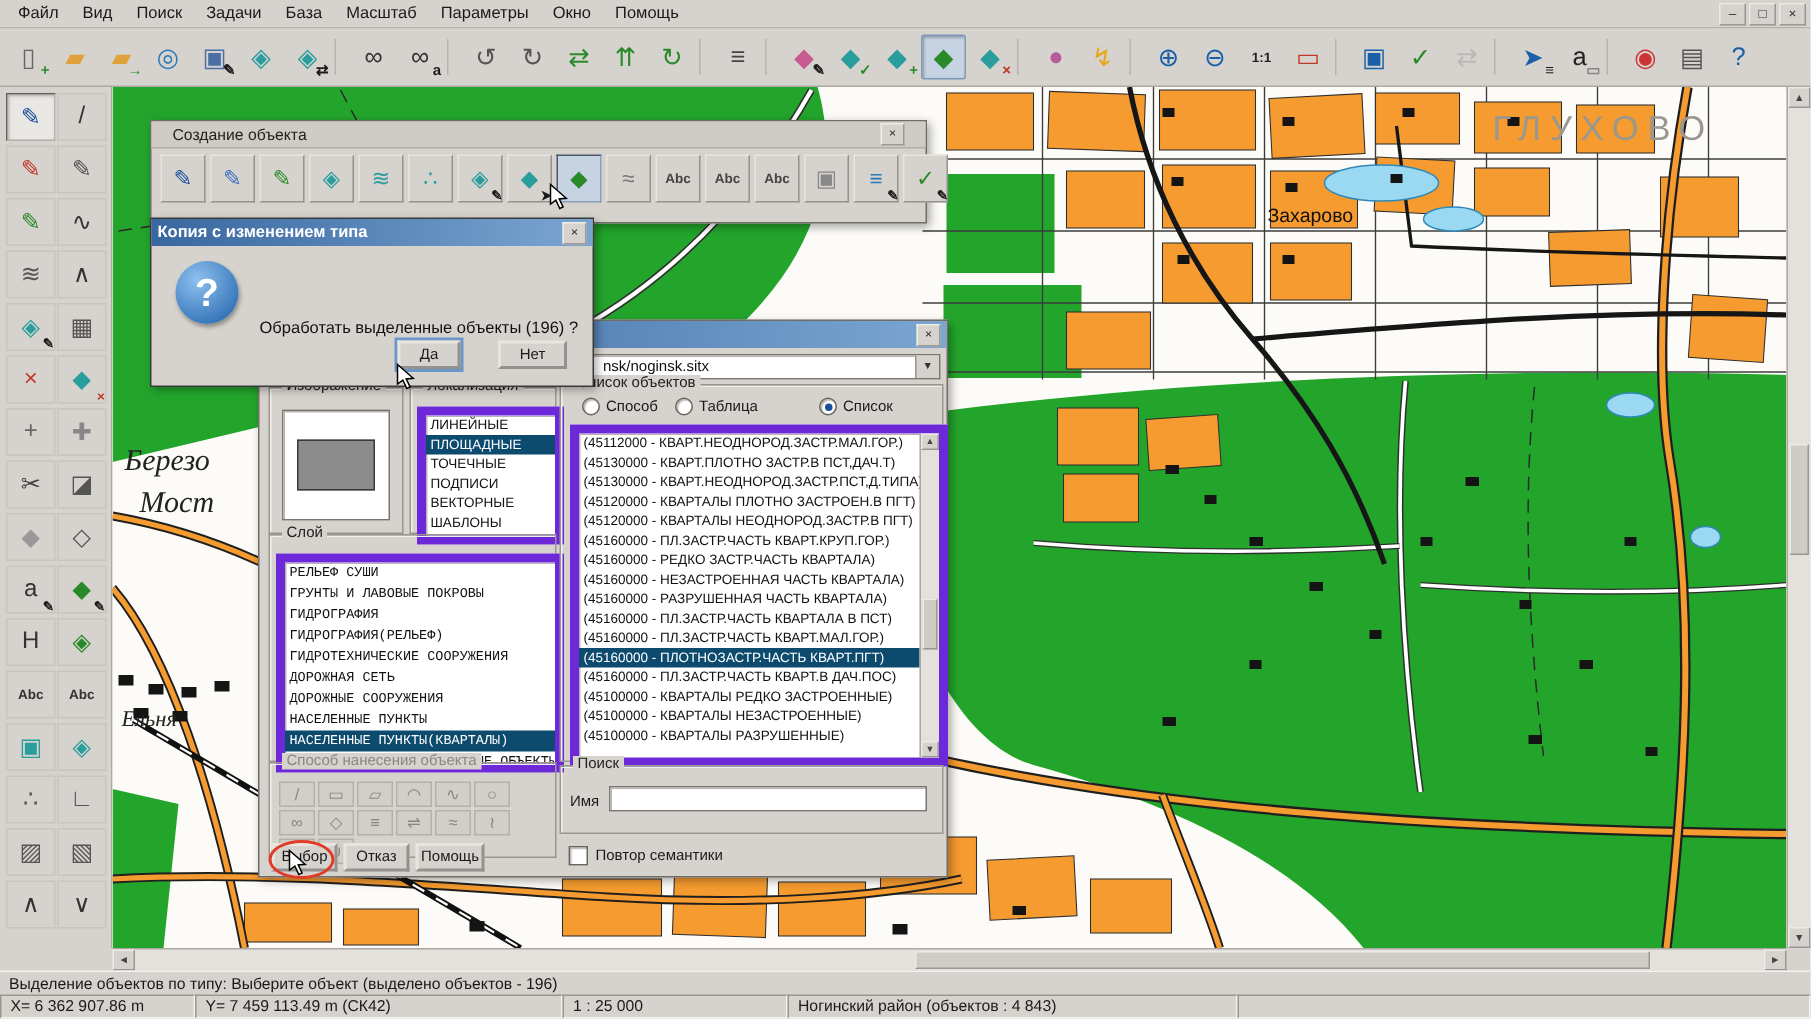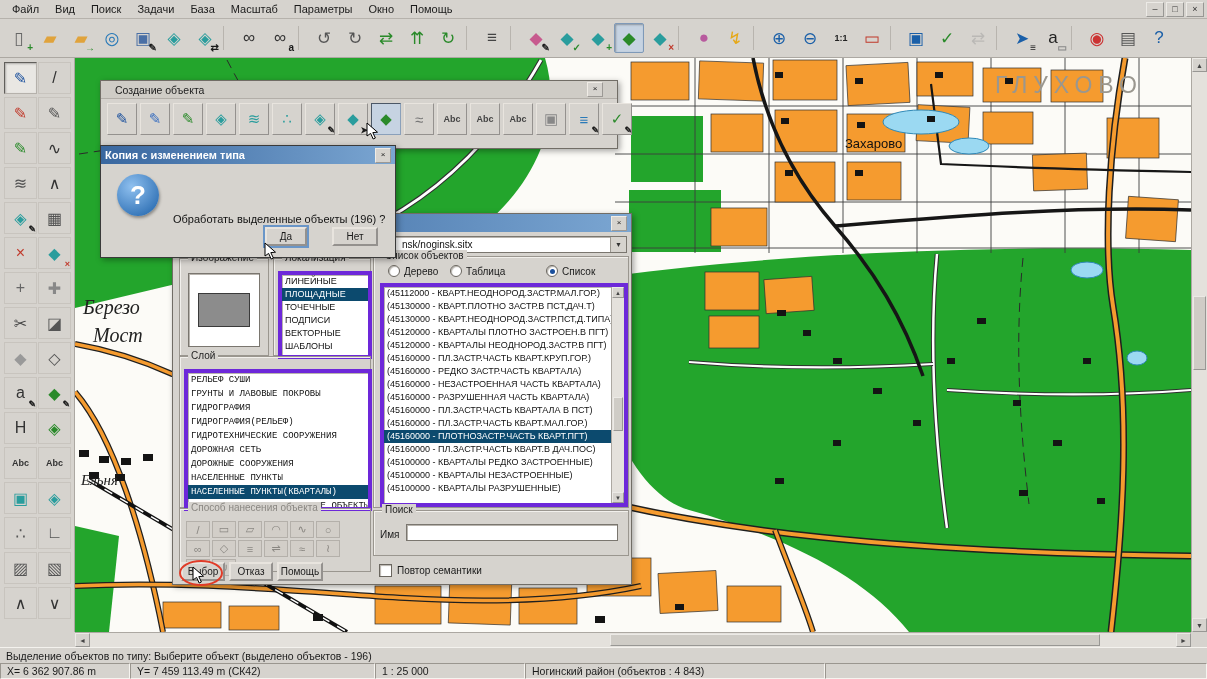--- a/index.html
+++ b/index.html
@@ -63,21 +63,21 @@
   .legend{position:absolute;top:-7px;left:8px;background:#d6d3ce;padding:0 3px;font-size:10px;color:#222;}
   .legend.dis{color:#8a8782;}
   #group-image{left:6px;top:44px;width:88px;height:96px;}
   #img-preview{position:absolute;left:8px;top:14px;width:70px;height:72px;background:#fff;border:1px solid #7a766f;box-shadow:inset 1px 1px 0 #b8b4ae;display:flex;align-items:center;justify-content:center;}
   #img-swatch{width:50px;height:32px;background:#8c8c8c;border:1px solid #3a3a3a;}
   #group-loc{left:100px;top:44px;width:96px;height:96px;}
   #group-layer{left:6px;top:142px;width:190px;height:150px;}
   #group-objects{left:200px;top:42px;width:254px;height:250px;}
   #group-search{left:200px;top:296px;width:254px;height:44px;}
   #group-method{left:6px;top:294px;width:190px;height:62px;}
-  .list{position:absolute;background:#fff;border:4px solid #6d28d9;box-shadow:inset 1px 1px 0 #b8b4ae;overflow:hidden;}
+  .list{position:absolute;background:#fff;border:6px solid #6d28d9;box-shadow:inset 1px 1px 0 #b8b4ae;overflow:hidden;}
   #loc-list{left:4px;top:12px;width:86px;height:80px;}
   #layer-list{left:4px;top:12px;width:180px;height:134px;font-family:Liberation Mono, monospace;}
   #object-list{left:6px;top:26px;width:240px;height:216px;}
   .row{height:13px;line-height:13px;padding:0 3px;font-size:9px;white-space:nowrap;overflow:hidden;color:#111;}
   .row.sel{background:#0c4a6e;color:#fff;}
   #layer-list .row{height:14px;line-height:14px;}
   .radio-opt{display:flex;align-items:center;gap:4px;position:absolute;}
   .radio{width:10px;height:10px;border-radius:50%;background:#fff;border:1px solid #6a665f;box-shadow:inset 1px 1px 1px #b8b4ae;position:relative;}
   .radio.on::after{content:"";position:absolute;left:2.5px;top:2.5px;width:5px;height:5px;border-radius:50%;background:#1a4f9c;}
   .radio-label{font-size:10px;}
@@ -617,21 +617,21 @@
           <div class="row sel">НАСЕЛЕННЫЕ ПУНКТЫ(КВАРТАЛЫ)</div>
           <div class="row">ПРОМЫШЛЕННЫЕ И СОЦИАЛЬНЫЕ ОБЪЕКТЫ</div>
         </div>
     </div>
 
     <div class="group" id="group-objects">
       <span class="legend">Список объектов</span>
       <div id="view-modes" style="position:absolute;left:0;top:8px;width:100%;height:16px;">
           <span class="radio-opt" style="left: 14px;">
             <span class="radio"></span>
-            <span class="radio-label">Дерево</span>
+            <span class="radio-label">Способ</span>
           </span>
           <span class="radio-opt" style="left: 76px;">
             <span class="radio"></span>
             <span class="radio-label">Таблица</span>
           </span>
           <span class="radio-opt" style="left: 172px;">
             <span class="radio on"></span>
             <span class="radio-label">Список</span>
           </span>
         </div>

